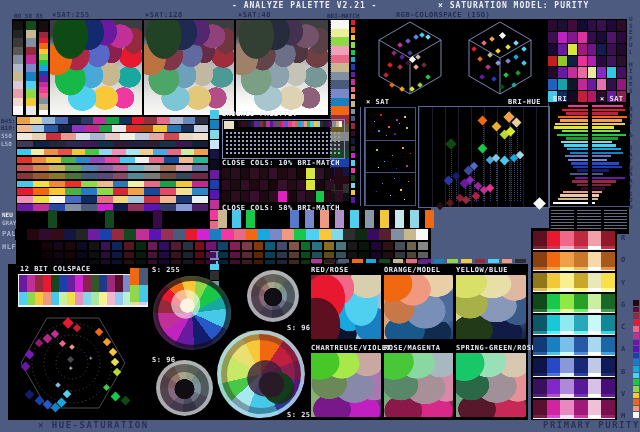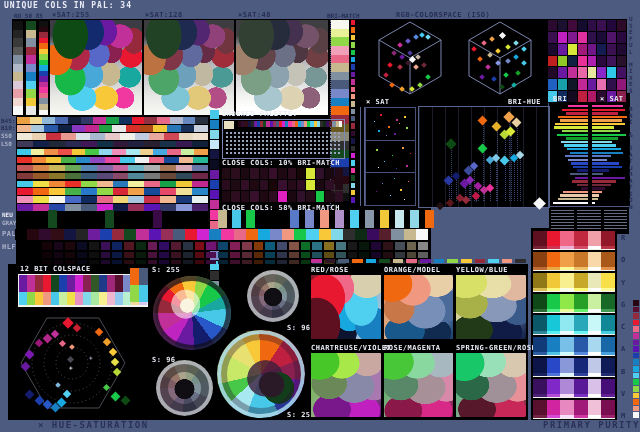--- a/index.html
+++ b/index.html
@@ -138,21 +138,22 @@
   <div class="bk" style="left:16px;top:108px;width:415px;height:158px;"></div>
   <div class="bk" style="left:326px;top:19px;width:31px;height:192px;"></div>
   <div class="bk" style="left:352px;top:19px;width:196px;height:84px;"></div>
   <div class="bk" style="left:547px;top:19px;width:80px;height:84px;"></div>
   <div class="bk" style="left:358px;top:96px;width:190px;height:112px;"></div>
   <div class="bk" style="left:549px;top:93px;width:81px;height:113px;"></div>
   <div class="bk" style="left:549px;top:207px;width:80px;height:27px;"></div>
   <div class="bk" style="left:8px;top:264px;width:520px;height:156px;"></div>
   <div class="bk" style="left:531px;top:228px;width:86px;height:192px;"></div>
 
-  <div class="t tw" style="left:4px;top:1px;">UNIQUE COLS IN PAL: 34</div>
+  <div class="t tw" style="left:232px;top:1px;">- ANALYZE PALETTE V2.21 -</div>
+  <div class="t tw" style="left:438px;top:1px;">× SATURATION MODEL: PURITY</div>
 
   <div class="t td t6" style="left:14px;top:12px;">RO 50 85</div>
   <div class="t td t7" style="left:52px;top:11px;">×SAT:255</div>
   <div class="t td t7" style="left:145px;top:11px;">×SAT:128</div>
   <div class="t td t7" style="left:238px;top:11px;">×SAT:48</div>
   <div class="t td t6" style="left:327px;top:12px;">BRI-MATCH</div>
   <div class="t td t7" style="left:396px;top:11px;">RGB-COLORSPACE (ISO)</div>
 
   <div class="abs" style="left: 13px; top: 21px; width: 10px; height: 94px; display: flex; flex-direction: column;">
       <div style="flex: 1 1 0%; width: 100%; background: rgb(16, 16, 16);"></div>

